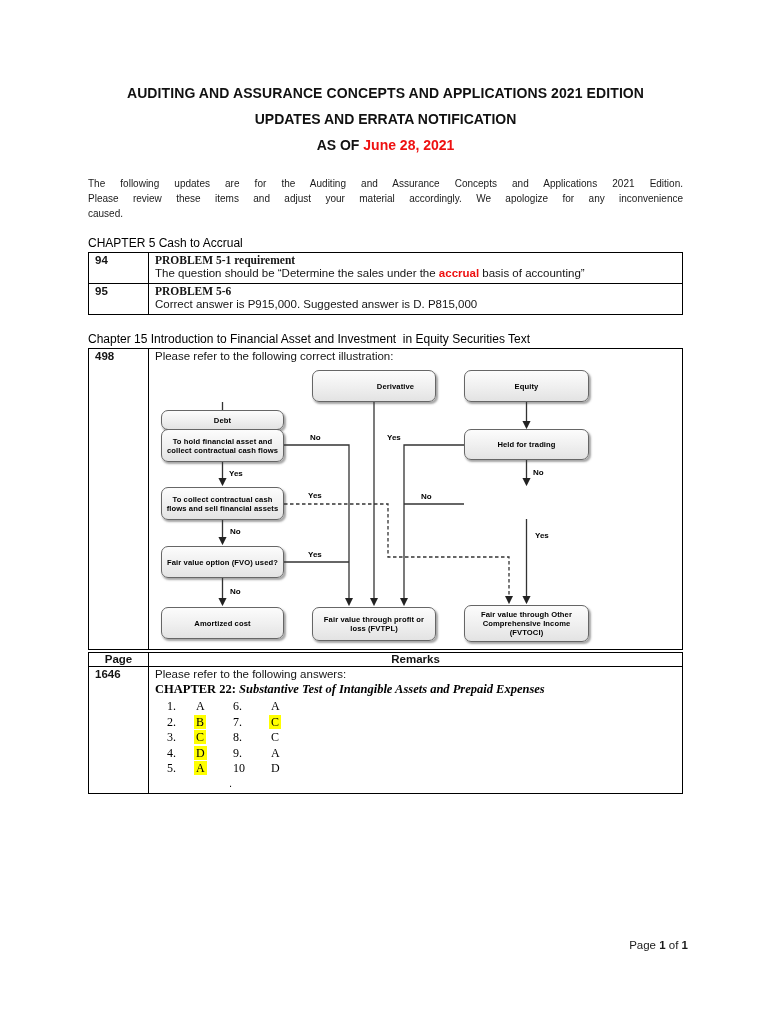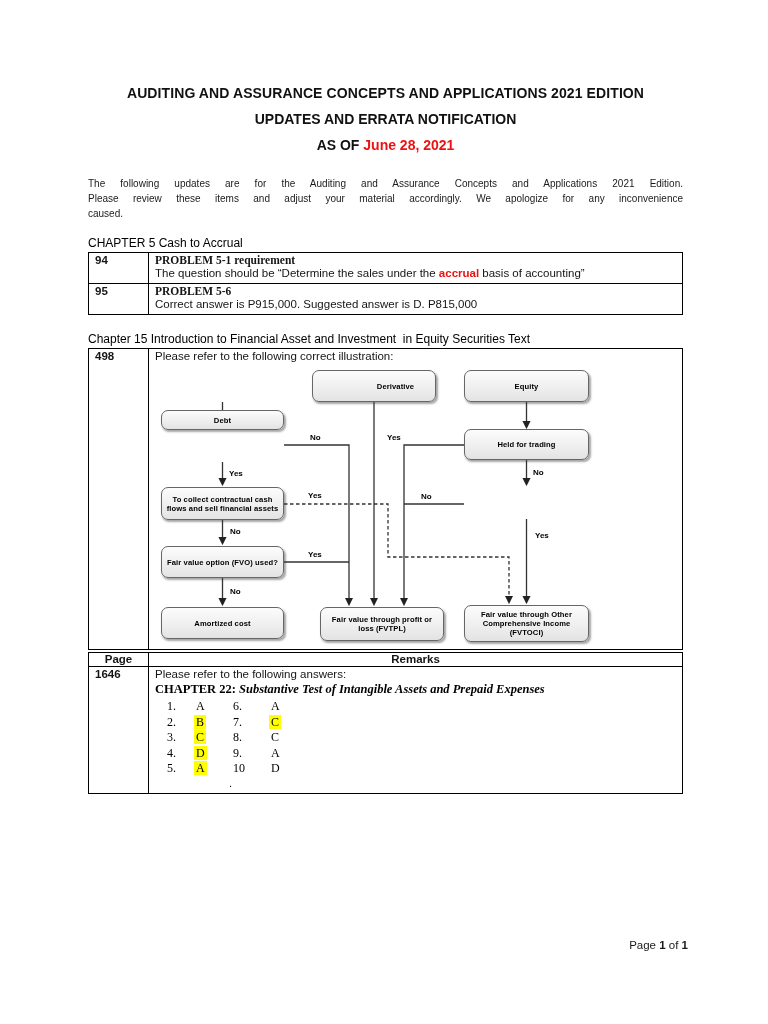--- a/index.html
+++ b/index.html
@@ -126,28 +126,29 @@
               <path d="M309 138 H249"></path>
               <path d="M129 196 H194"></path>
               <path d="M129 138 H233 V191 H354 V236" stroke-dasharray="3.5,2.5" marker-end="url(#ah)"></path>
             </g>
           </svg>
 
           <div class="fbox" style="left:6px;top:4px;width:123px;height:20px;margin-top:40px;">Debt</div>
           <div class="fbox" style="left:157px;top:4px;width:124px;height:32px;padding-left:46px;">Derivative</div>
           <div class="fbox" style="left:309px;top:4px;width:125px;height:32px;">Equity</div>
 
+          <div class="fbox" style="left:6px;top:63px;width:123px;height:33px;">To hold financial asset and collect contractual cash flows</div>
           <div class="fbox" style="left:309px;top:63px;width:125px;height:31px;">Held for trading</div>
 
           <div class="fbox" style="left:6px;top:121px;width:123px;height:33px;">To collect contractual cash flows and sell financial assets</div>
 
           <div class="fbox" style="left:6px;top:180px;width:123px;height:32px;">Fair value option (FVO) used?</div>
 
           <div class="fbox" style="left:6px;top:241px;width:123px;height:32px;">Amortized cost</div>
-          <div class="fbox" style="left:157px;top:241px;width:124px;height:34px;margin-left:8px;">Fair value through profit or loss (FVTPL)</div>
+          <div class="fbox" style="left:157px;top:241px;width:124px;height:34px;">Fair value through profit or loss (FVTPL)</div>
           <div class="fbox" style="left:309px;top:239px;width:125px;height:37px;">Fair value through Other Comprehensive Income (FVTOCI)</div>
 
           <div class="flabel" style="left:74px;top:101px;">Yes</div>
           <div class="flabel" style="left:75px;top:159px;">No</div>
           <div class="flabel" style="left:75px;top:219px;">No</div>
           <div class="flabel" style="left:155px;top:65px;">No</div>
           <div class="flabel" style="left:153px;top:123px;">Yes</div>
           <div class="flabel" style="left:153px;top:182px;">Yes</div>
           <div class="flabel" style="left:232px;top:65px;">Yes</div>
           <div class="flabel" style="left:266px;top:124px;">No</div>

